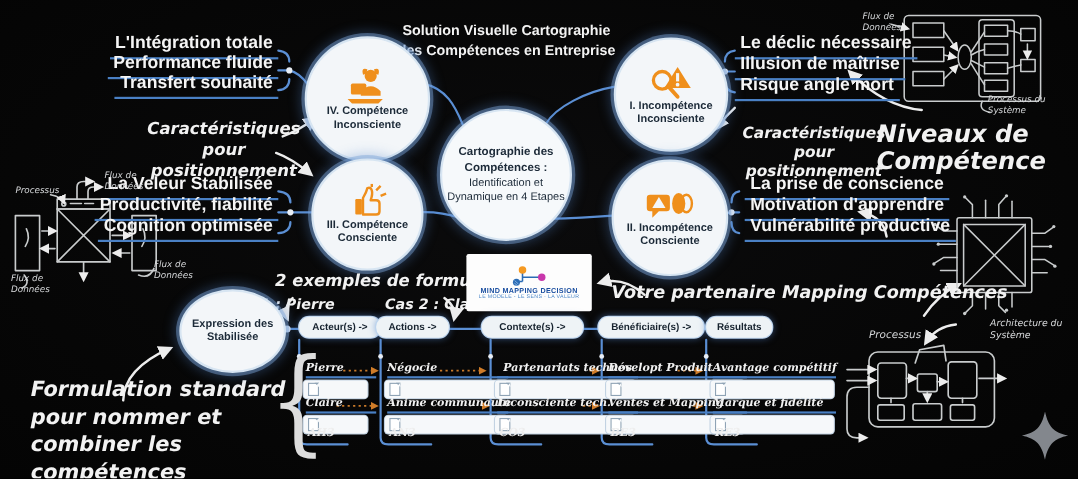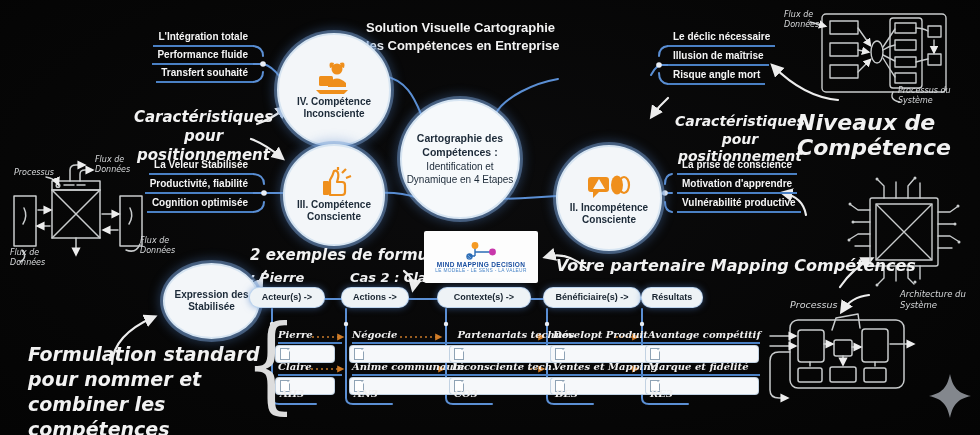--- a/index.html
+++ b/index.html
@@ -6,21 +6,21 @@
   #stage{position:relative;width:980px;height:435px;background:radial-gradient(ellipse at 50% 45%, #0b0b0c 0%, #060606 70%, #040404 100%);overflow:hidden;font-family:"Liberation Sans",sans-serif;}
   #overlay{position:absolute;left:0;top:0;z-index:1;pointer-events:none;}
   .abs{position:absolute;z-index:2;}
   .title{width:205px;text-align:center;color:#f3f3f3;font-size:13px;line-height:1.35;font-weight:bold;}
   .circle{border-radius:50%;background:#f3f6f9;border:2px solid #d7e5f2;
     box-shadow:0 0 0 3px rgba(125,165,215,.45),0 0 12px 3px rgba(80,130,200,.42);
     display:flex;flex-direction:column;align-items:center;justify-content:center;text-align:center;color:#1c2a38;}
   .circle .nlabel{font-size:10px;font-weight:bold;line-height:1.25;padding:0 8px;}
   .center-title{font-weight:bold;font-size:10.5px;line-height:1.3;}
   .center-sub{font-size:10px;line-height:1.3;margin-top:1px;}
-  .lbl{color:#f5f5f5;font-size:10px;font-weight:bold;white-space:nowrap;padding:0 5px 3px 5px;border-bottom:2px solid #4a80c4;}
+  .lbl{color:#f5f5f5;font-size:16px;font-weight:bold;white-space:nowrap;padding:0 5px 3px 5px;border-bottom:2px solid #4a80c4;}
   .lbl.r{text-align:left;}
   .lbl.l{text-align:right;}
   .pill{height:17px;line-height:17px;border-radius:9px;background:#eef3f6;color:#17232f;font-weight:bold;font-size:9px;
     text-align:center;box-shadow:0 0 0 1px #bcd4ee,0 0 7px 1px rgba(80,130,200,.55);white-space:nowrap;padding:1px 2px;}
   .script{color:#f2f2f2;font-family:"DejaVu Sans",sans-serif;font-style:italic;font-weight:700;}
   .cell{font-family:"DejaVu Serif",serif;font-style:italic;font-weight:bold;font-size:10px;color:#f1f1f1;
     border-bottom:2px solid #4a80c4;white-space:nowrap;padding-bottom:2px;}
   .code{font-family:"DejaVu Serif",serif;font-style:italic;font-weight:bold;font-size:10px;color:#eeeeee;white-space:nowrap;}
   .docbox{background:#f6f8fa;border-radius:3px;box-shadow:0 0 0 1px #c2d2e2;height:16px;}
   .doc{display:inline-block;width:8px;height:10px;border:1px solid #8fa3b5;background:#fff;margin:2px 0 0 4px;position:relative;}
@@ -243,20 +243,30 @@
   <svg width="42" height="32" viewBox="0 0 42 32">
     <g stroke="#ef8f1c" fill="none" stroke-width="2.2" stroke-linejoin="round">
       <path d="M17,14 L17,28 L29,28 Q32,28 32,25 L32,18 Q32,15 29,15 L24,15 Q26,9 25,6 Q24,3 21,4 Q20,8 17,13 Z"></path>
       <path d="M29,6 L33,2 M33,11 L38,9 M25,3 L25,0"></path>
     </g>
     <rect x="10" y="14" width="6" height="14" rx="1" fill="#ef8f1c"></rect>
   </svg>
   <div class="nlabel">III. Compétence Consciente</div>
 </div>
 
+<div class="abs circle" style="left:558px;top:34px;width:100px;height:100px;">
+  <svg width="42" height="34" viewBox="0 0 42 34">
+    <path d="M27,4 L39,23 L15,23 Z" fill="#ef8f1c"></path>
+    <rect x="25.6" y="9.5" width="2.8" height="7.5" fill="#f3f6f9"></rect>
+        <circle cx="27" cy="20" r="1.7" fill="#f3f6f9"></circle>
+    <circle cx="13" cy="16" r="8" fill="none" stroke="#ef8f1c" stroke-width="3"></circle>
+    <line x1="19" y1="22" x2="27" y2="31" stroke="#ef8f1c" stroke-width="3.5" stroke-linecap="round"></line>
+  </svg>
+  <div class="nlabel">I. Incompétence Inconsciente</div>
+</div>
 
 <div class="abs circle" style="left:556px;top:145px;width:102px;height:102px;">
   <svg width="44" height="32" viewBox="0 0 44 32">
     <path d="M4,7 h15 a3,3 0 0 1 3,3 v9 a3,3 0 0 1 -3,3 h-7 l-6,6 v-6 h-2 a3,3 0 0 1 -3,-3 v-9 a3,3 0 0 1 3,-3 z" fill="#ef8f1c"></path>
     <path d="M12,9 L18,19 L6,19 Z" fill="#f3f6f9"></path>
     <ellipse cx="30" cy="15" rx="6" ry="9.5" fill="#ef8f1c"></ellipse>
     <ellipse cx="37" cy="15" rx="5" ry="8" fill="none" stroke="#ef8f1c" stroke-width="2.2"></ellipse>
   </svg>
   <div class="nlabel">II. Incompétence Consciente</div>
 </div>
@@ -298,21 +308,21 @@
     <path d="M4.8,14 L8.3,17.2 M4.6,16.4 L7.2,18.4" stroke="#9cc3ea" stroke-width=".7"></path>
   </svg>
   <div class="brand">MIND MAPPING DECISION</div>
   <div class="tagline">LE MODELE - LE SENS - LA VALEUR</div>
 </div>
 
 <div class="abs circle" style="left:163px;top:263px;width:93px;height:72px;">
   <div class="nlabel">Expression des Stabilisée</div>
 </div>
 
-<div class="abs pill" style="left:250px;top:288px;width:70px;">Acteur(s) -&gt;</div>
+<div class="abs pill" style="left:272px;top:288px;width:70px;">Acteur(s) -&gt;</div>
 <div class="abs pill" style="left:342px;top:288px;width:62px;">Actions -&gt;</div>
 <div class="abs pill" style="left:438px;top:288px;width:88px;">Contexte(s) -&gt;</div>
 <div class="abs pill" style="left:544px;top:288px;width:92px;">Bénéficiaire(s) -&gt;</div>
 <div class="abs pill" style="left:642px;top:288px;width:56px;">Résultats</div>
 
 <div class="abs cell" style="left:278px;top:329px;width:64px;">Pierre</div>
 <div class="abs docbox" style="left:276px;top:346px;width:58px;"><span class="doc"></span></div>
 <div class="abs cell" style="left:278px;top:361px;width:64px;">Claire</div>
 <div class="abs docbox" style="left:276px;top:378px;width:58px;"><span class="doc"></span></div>
 <div class="abs code" style="left:280px;top:388px;">AH3</div>

